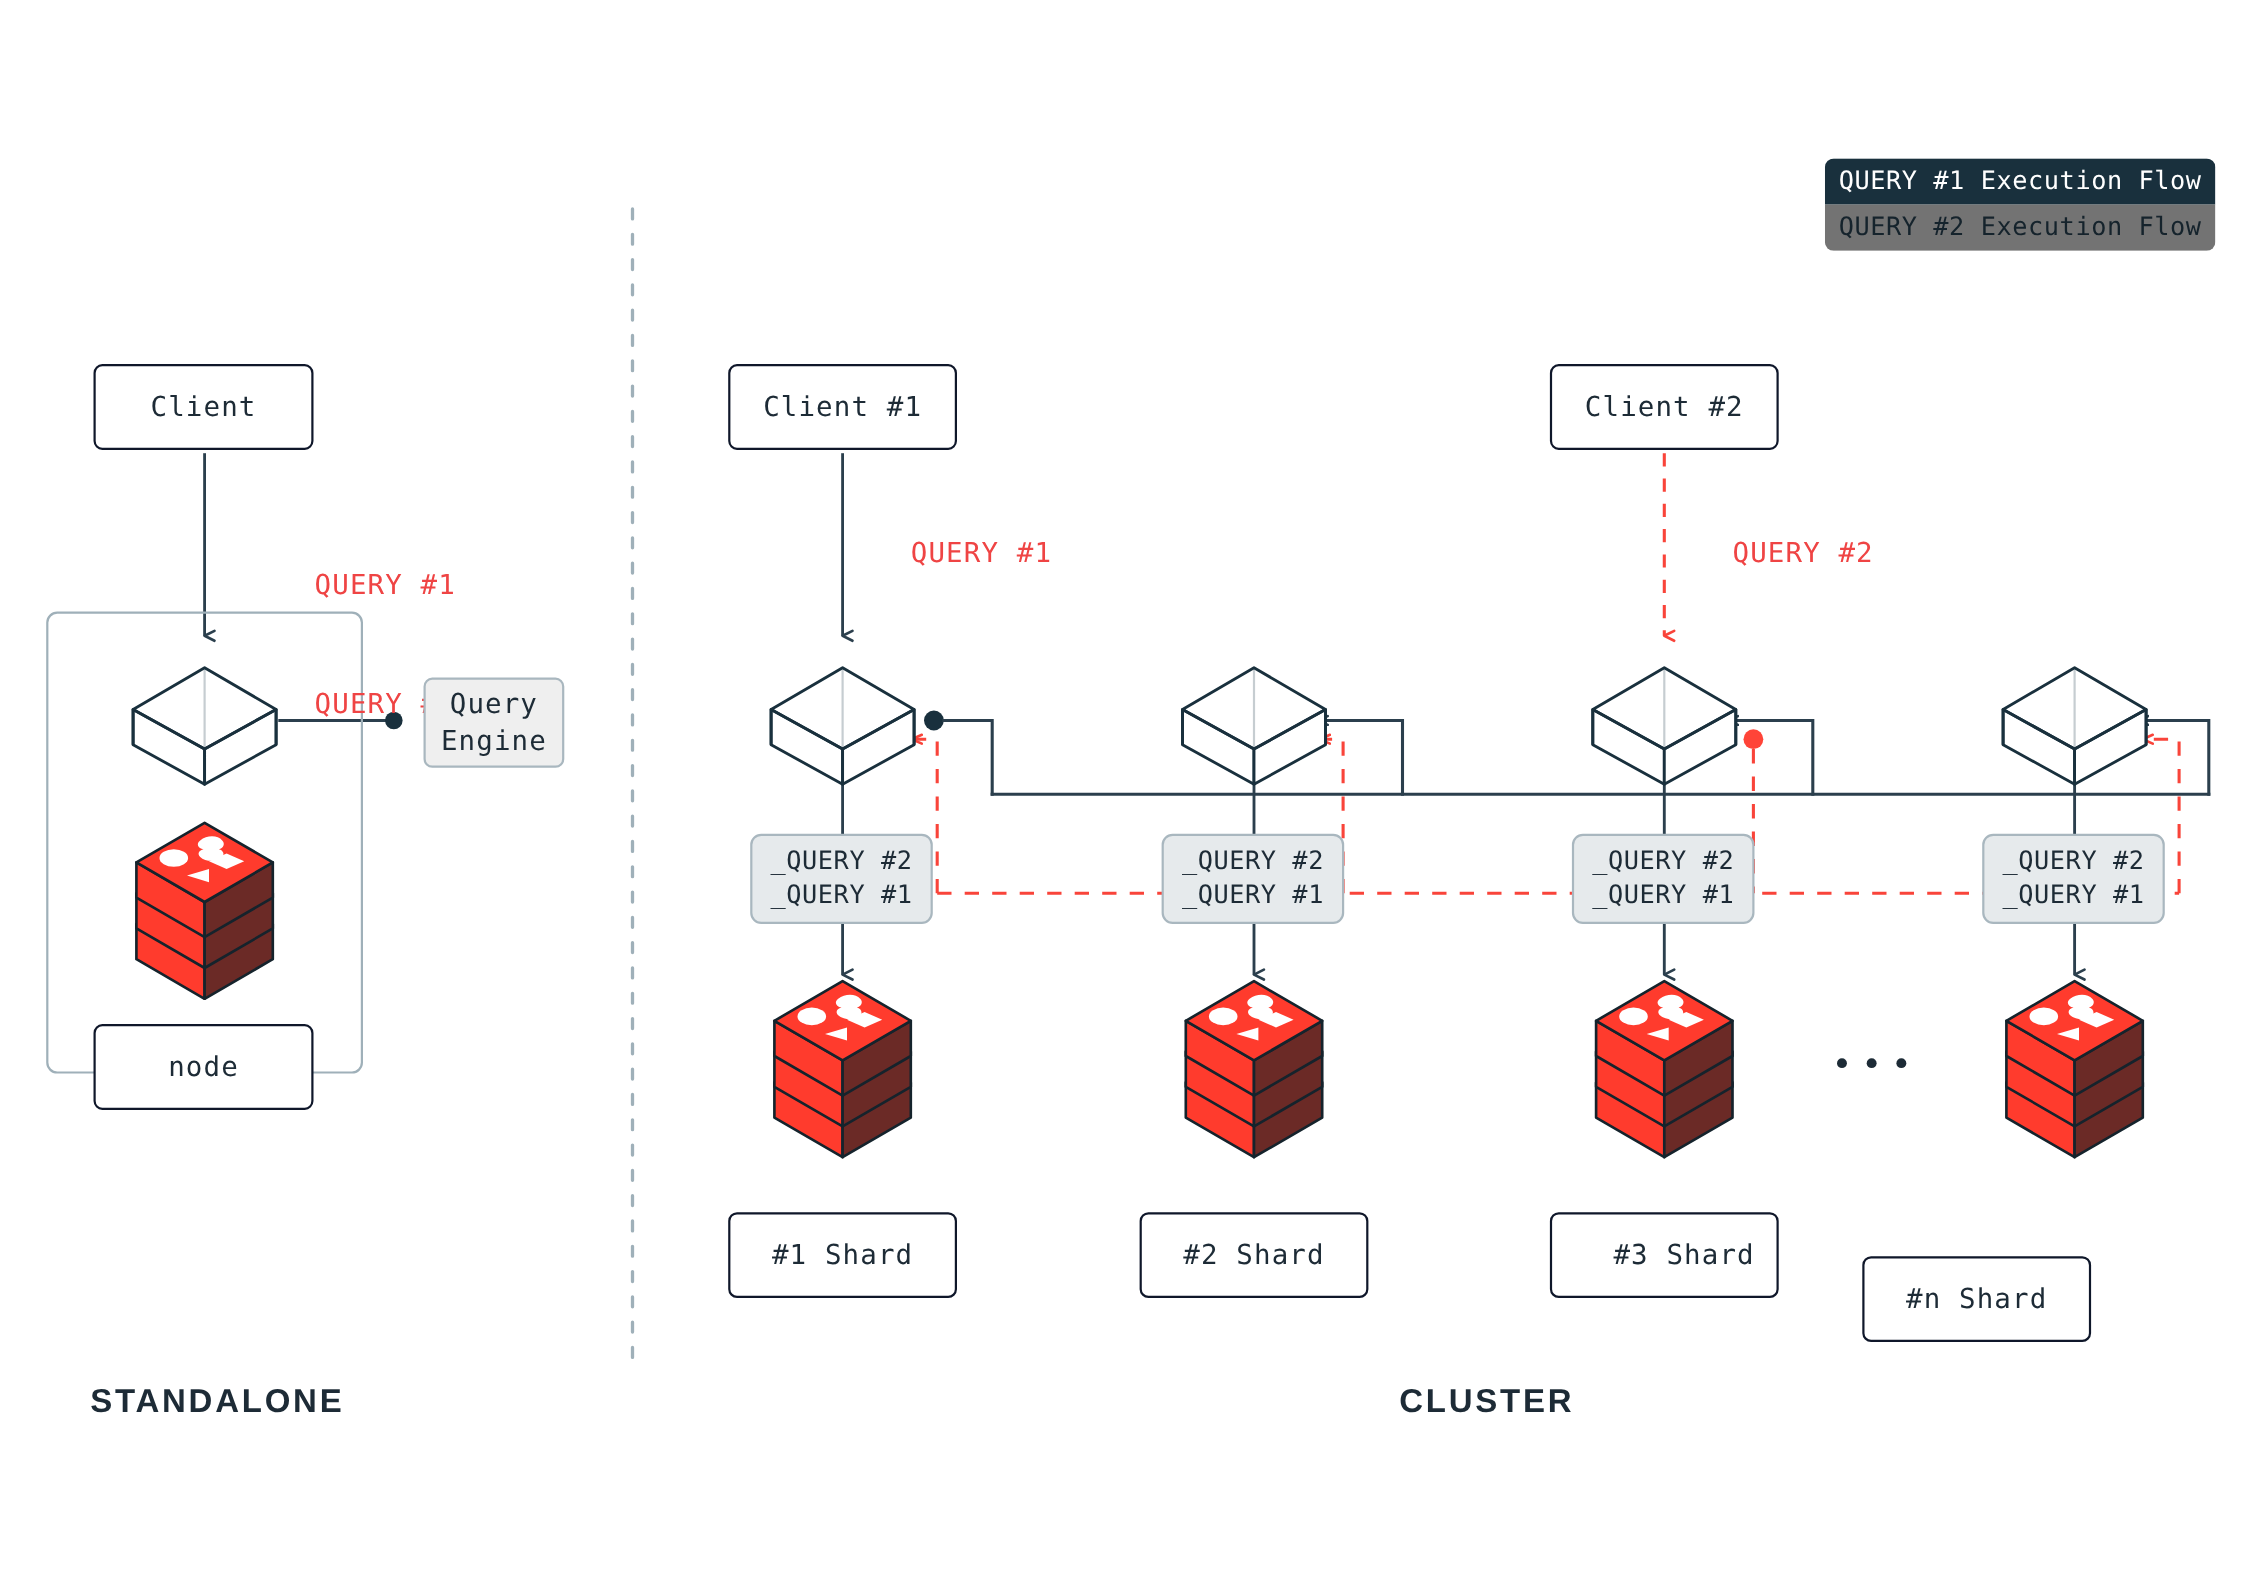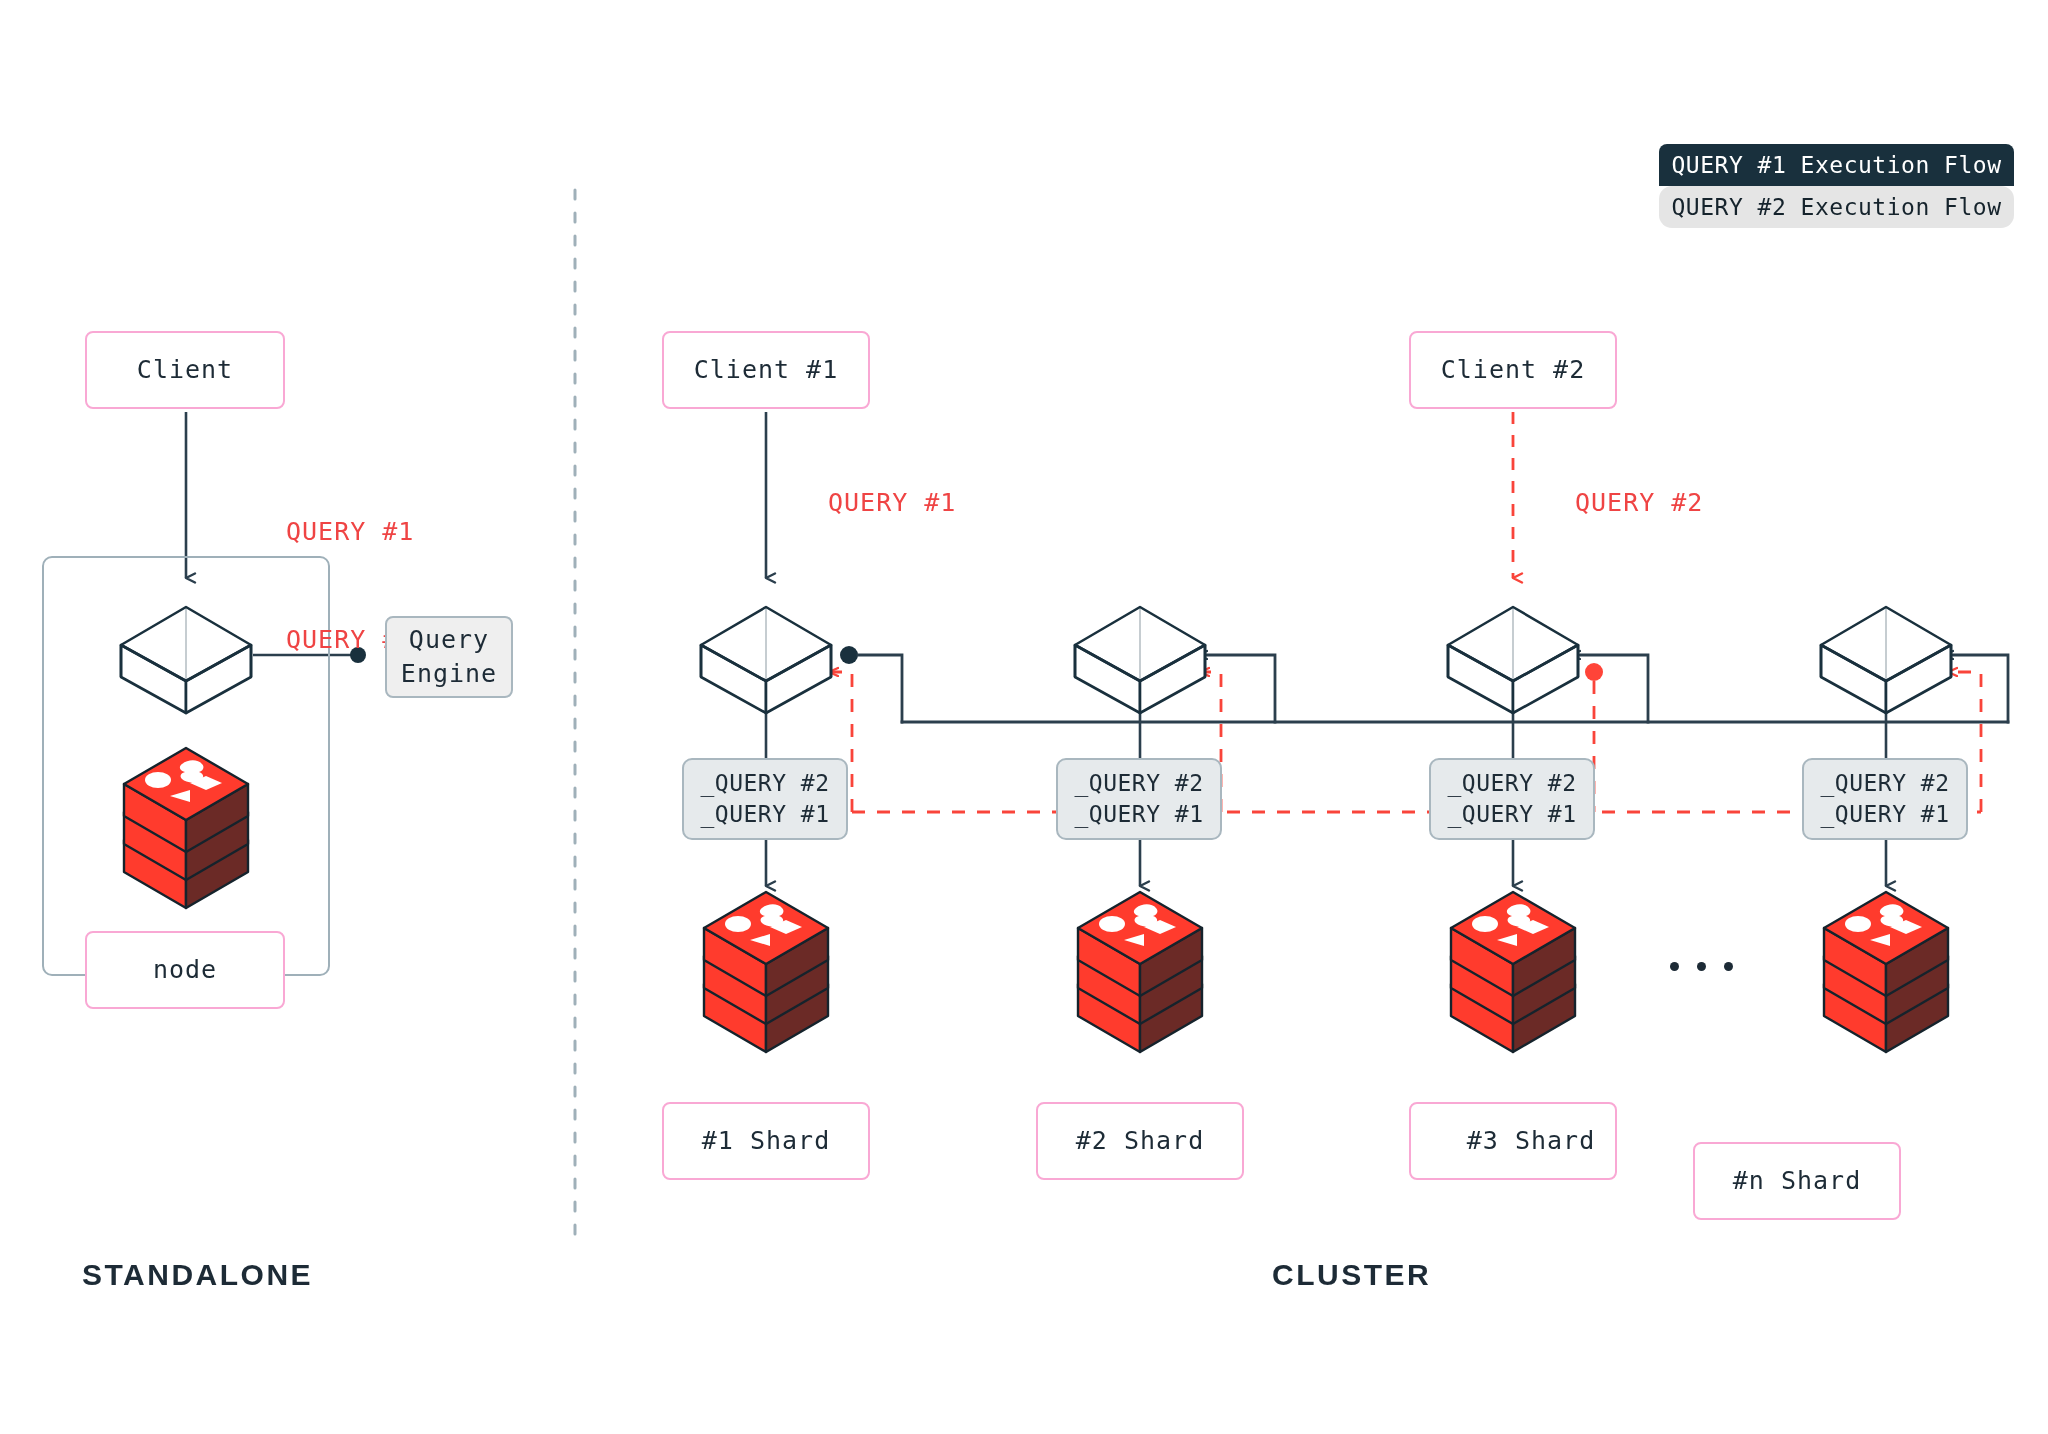--- a/index.html
+++ b/index.html
@@ -28,21 +28,21 @@
     top: 0;
     width: 2048px;
     height: 1434px;
     pointer-events: none;
   }
 
   
   .box {
     position: absolute;
     box-sizing: border-box;
-    border: 2px solid #f9a8d4;
+    border: 2px solid #0f172a;
     border-radius: 8px;
     background: #ffffff;
     display: flex;
     align-items: center;
     justify-content: center;
     text-align: center;
     font-family: "DejaVu Sans Mono", "Liberation Mono", monospace;
     font-size: 25px;
     letter-spacing: 1px;
     color: #1d2b36;
@@ -112,21 +112,21 @@
   .legend-row {
     height: 42px;
     display: flex;
     align-items: center;
     justify-content: center;
     font-size: 23px;
     letter-spacing: 0.5px;
     white-space: pre;
   }
   .legend-row.q1 { background: #19303d; color: #ffffff; }
-  .legend-row.q2 { background: #e5e5e5; color: #15232c; border-radius: 13px; }
+  .legend-row.q2 { background: #737373; color: #15232c; }
 
   
   #ellipsis {
     position: absolute;
     left: 1670px;
     top: 962px;
     display: flex;
     gap: 18px;
     z-index: 6;
   }

